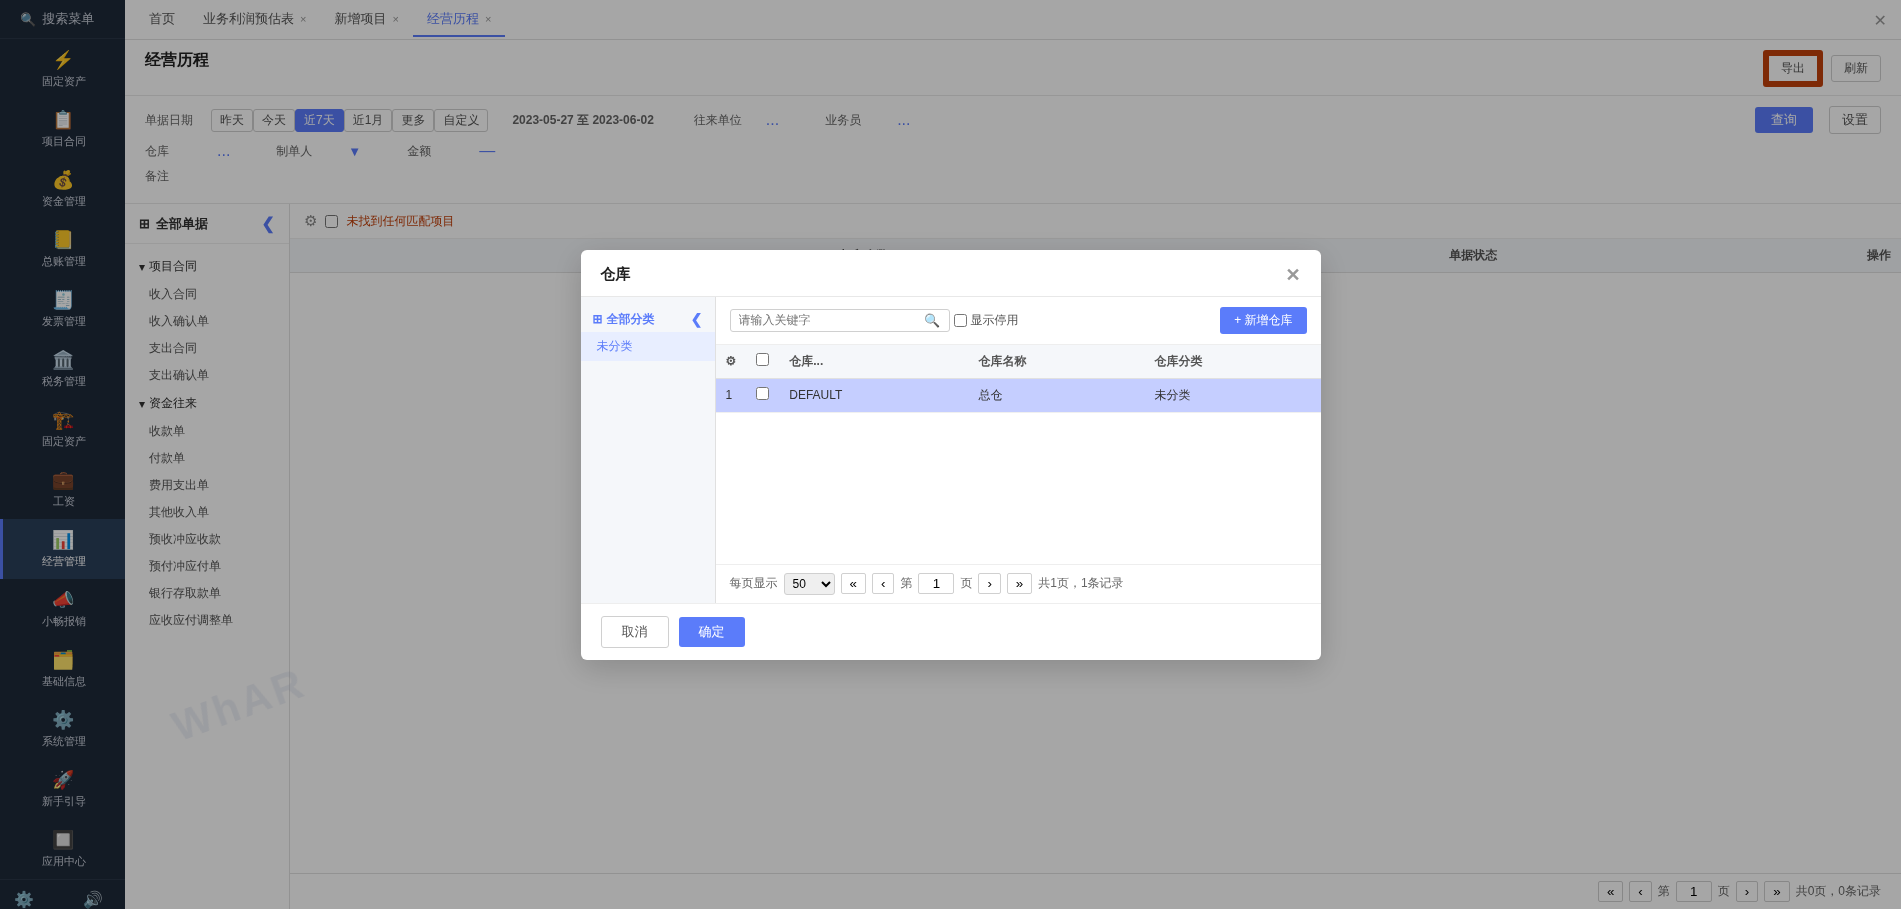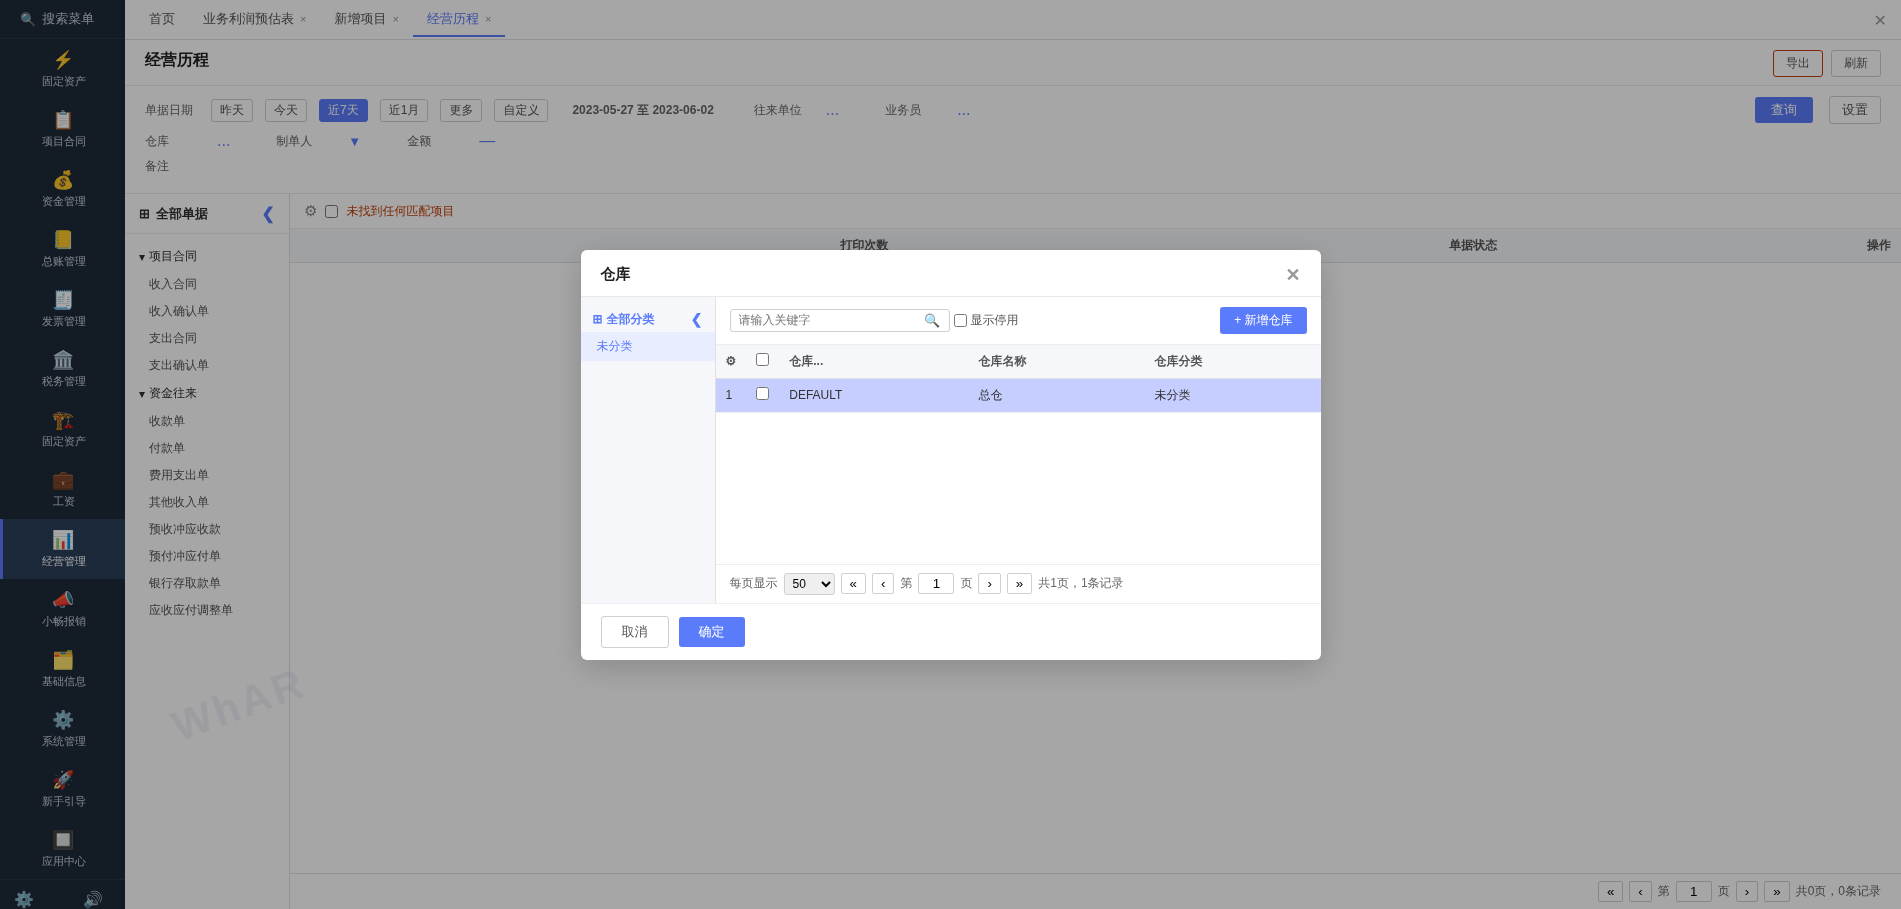--- a/index.html
+++ b/index.html
@@ -49,30 +49,30 @@
       font-size: 16px; color: #999; cursor: pointer;
     }
 
     
     .page-header {
       background: #fff; padding: 10px 20px 0 20px; border-bottom: 1px solid #e8e8e8;
       display: flex; justify-content: space-between; align-items: flex-start;
     }
     .page-title { font-size: 16px; font-weight: bold; color: #222; padding-bottom: 8px; }
     .page-actions { display: flex; align-items: center; gap: 8px; padding-bottom: 8px; }
-    .btn-export { border: 1px solid #c2410c; background: #fff; color: #555; padding: 4px 12px; cursor: pointer; border-radius: 3px; font-size: 12px; }
+    .btn-export { border: 6px solid #c2410c; background: #fff; color: #555; padding: 4px 12px; cursor: pointer; border-radius: 3px; font-size: 12px; }
     .btn-refresh { border: 1px solid #d0d0d0; background: #fff; color: #555; padding: 4px 12px; cursor: pointer; border-radius: 3px; font-size: 12px; }
 
     
     .filter-area {
       background: #fff; padding: 10px 20px; border-bottom: 1px solid #e8e8e8;
     }
     .filter-row { display: flex; align-items: center; margin-bottom: 8px; gap: 16px; flex-wrap: wrap; }
     .filter-label { color: #666; font-size: 12px; min-width: 50px; }
-    .date-btns { display: flex; gap: 12px; align-items: center; }
+    .date-btns { display: flex; gap: 0; align-items: center; }
     .date-btn { padding: 2px 8px; border: 1px solid #d0d0d0; border-radius: 3px; cursor: pointer; font-size: 12px; background: #fff; color: #555; }
     .date-btn.active { background: #5b7cfa; color: #fff; border-color: #5b7cfa; }
     .date-range { font-size: 12px; color: #666; margin-left: 8px; font-weight: bold; }
     .filter-dots { color: #5b7cfa; font-size: 16px; cursor: pointer; padding: 0 6px; }
     .btn-query { background: #5b7cfa; color: #fff; padding: 4px 16px; border: none; border-radius: 3px; cursor: pointer; font-size: 13px; }
     .btn-set { background: #fff; color: #555; padding: 4px 12px; border: 1px solid #d0d0d0; border-radius: 3px; cursor: pointer; font-size: 13px; }
 
     
     .sidebar-panel {
       position: absolute; left: 125px; top: 40px; width: 165px;

